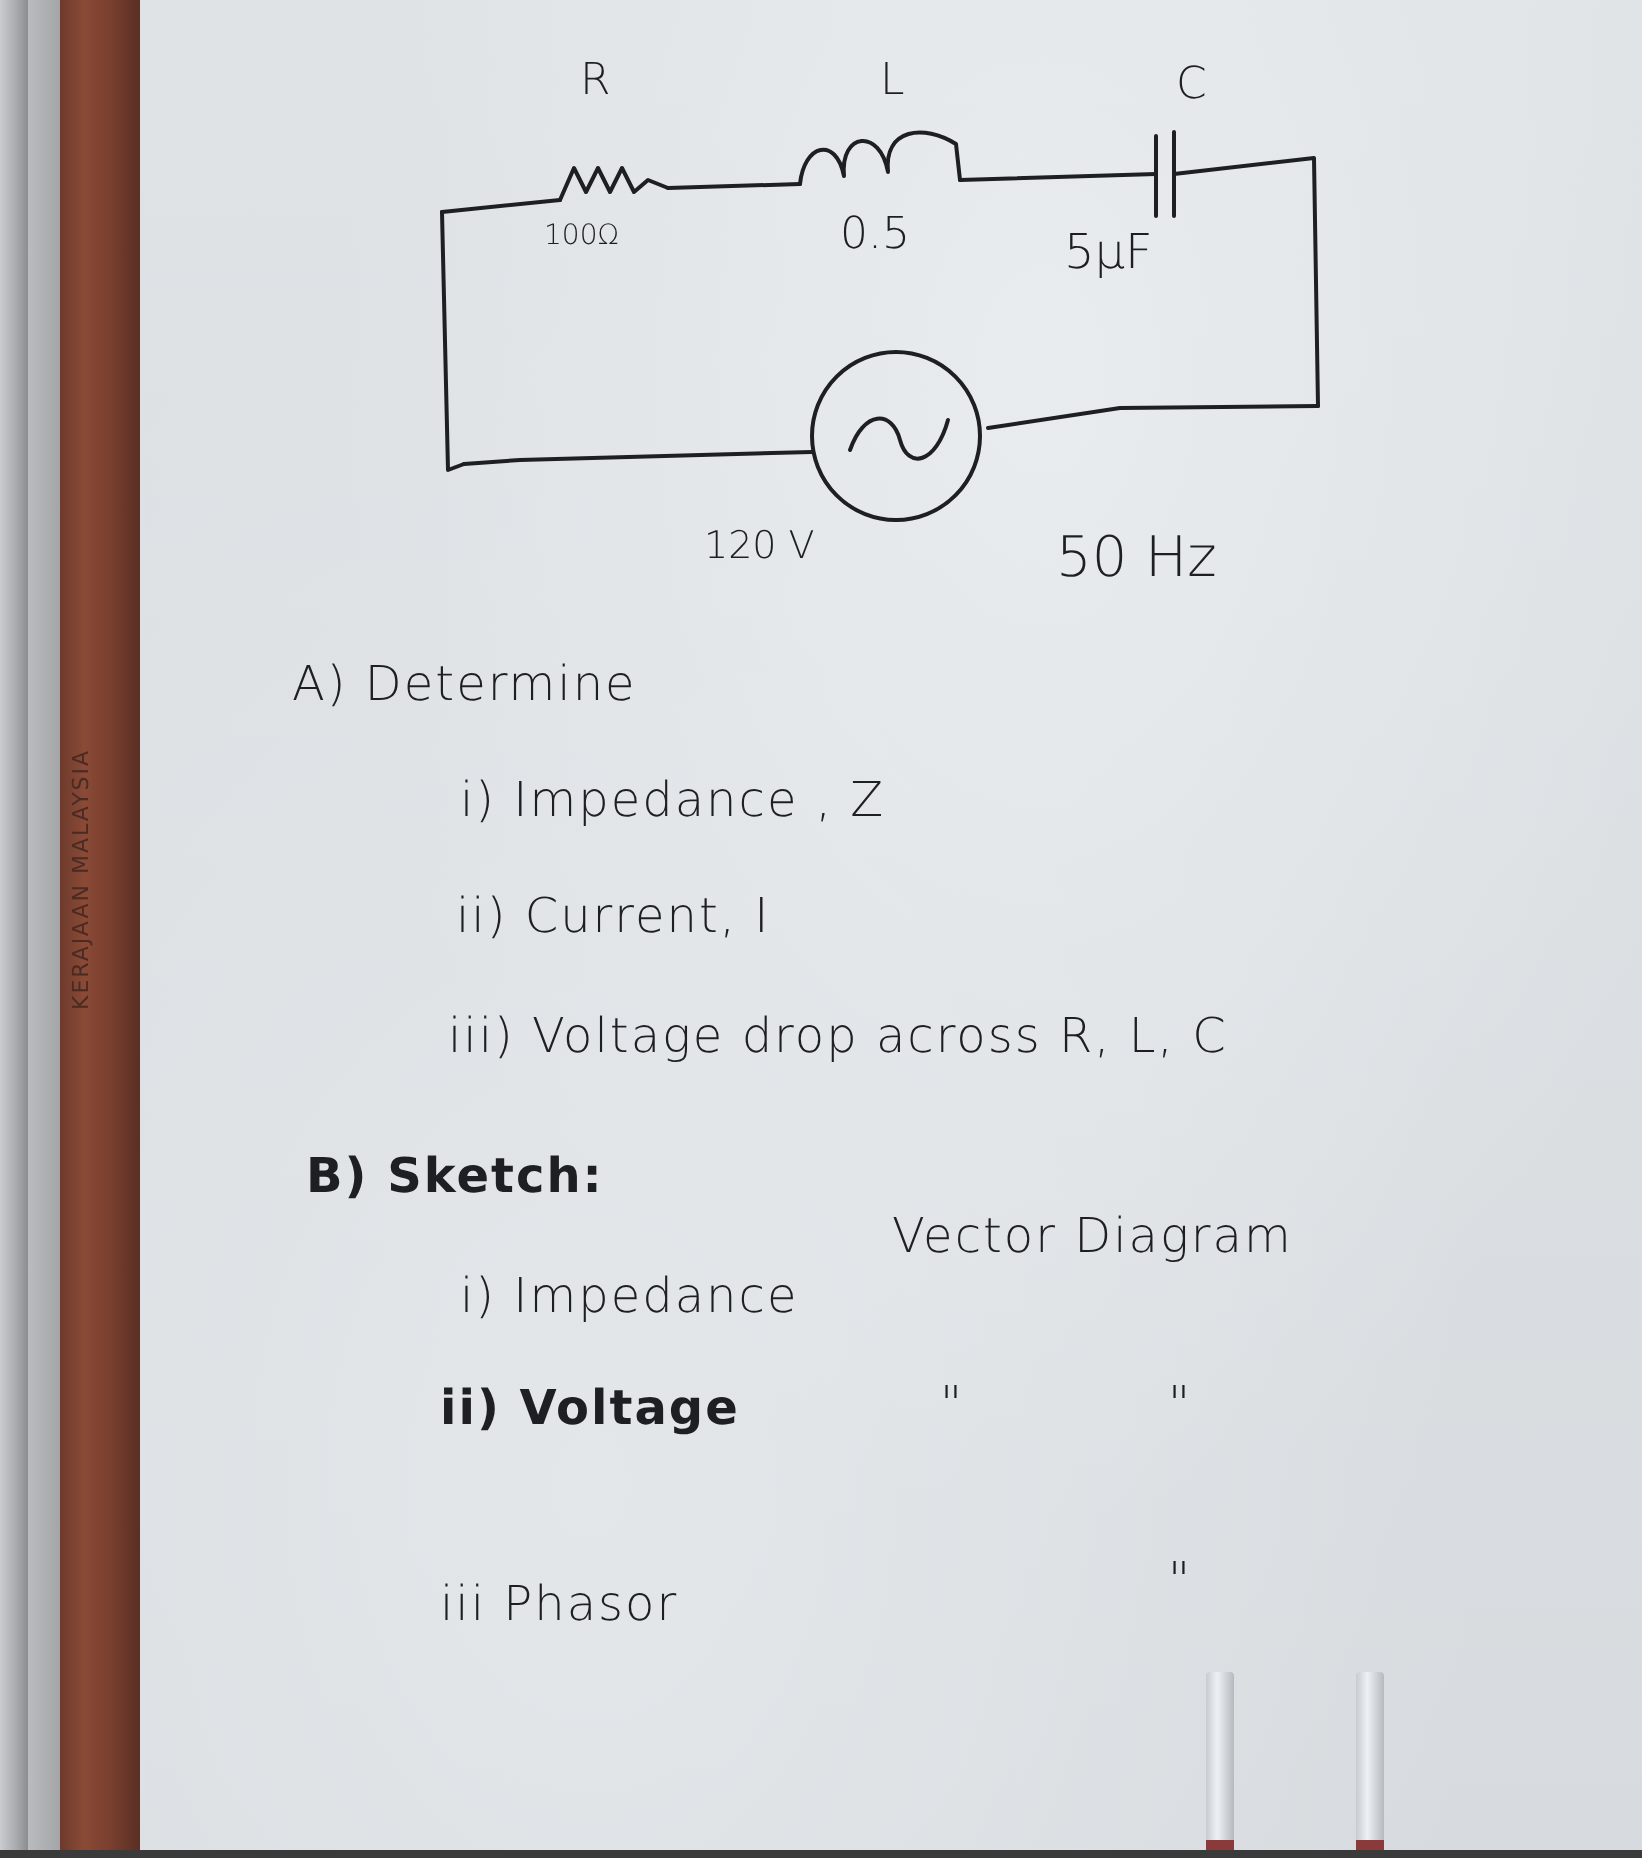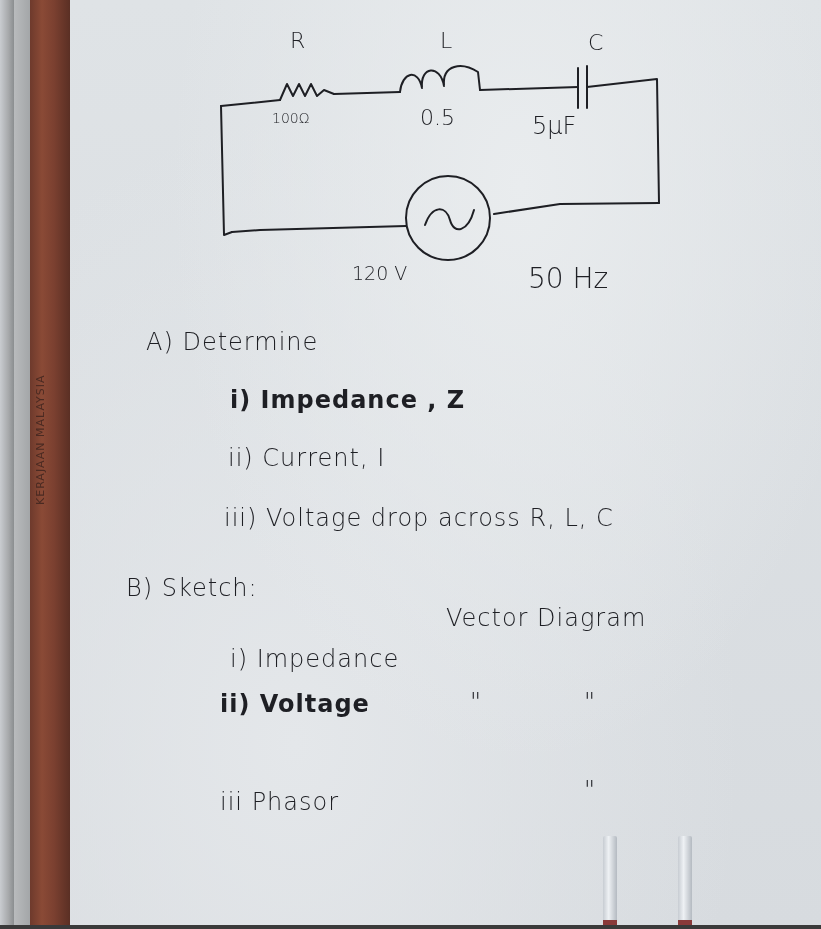--- a/index.html
+++ b/index.html
@@ -87,26 +87,26 @@
 <div class="hw lbl" style="left:290px; top:28px;">R</div>
 <div class="hw lbl" style="left:440px; top:28px;">L</div>
 <div class="hw lbl" style="left:588px; top:30px;">C</div>
 <div class="hw" style="left:272px; top:110px; font-size:14px;">100Ω</div>
 <div class="hw" style="left:420px; top:105px; font-size:22px;">0.5</div>
 <div class="hw" style="left:532px; top:112px; font-size:24px;">5μF</div>
 <div class="hw" style="left:352px; top:262px; font-size:19px;">120 V</div>
 <div class="hw" style="left:484px; top:262px; font-size:28px;margin-left:44px;">50 Hz</div>
 
 <div class="hw line" style="left:146px; top:328px;">A) Determine</div>
-<div class="hw line" style="left:230px; top:386px;font-weight:bold;">i) Impedance , Z</div>
+<div class="hw line" style="left:230px; top:386px;">i) Impedance , Z</div>
 <div class="hw line" style="left:228px; top:444px;">ii) Current, I</div>
 <div class="hw line" style="left:224px; top:504px;">iii) Voltage drop across R, L, C</div>
 
-<div class="hw line" style="left:126px; top:574px;">B) Sketch:</div>
-<div class="hw line" style="left:230px; top:634px;margin-top:11px;">i) Impedance</div>
+<div class="hw line" style="left:153px; top:574px;font-weight:bold;">B) Sketch:</div>
+<div class="hw line" style="left:230px; top:634px;">i) Impedance</div>
 <div class="hw line" style="left:446px; top:604px;">Vector Diagram</div>
 <div class="hw line" style="left:220px; top:690px;font-weight:bold;">ii) Voltage</div>
 <div class="hw line" style="left:470px; top:688px;">"</div>
 <div class="hw line" style="left:584px; top:688px;">"</div>
 <div class="hw line" style="left:220px; top:758px;margin-top:30px;">iii Phasor</div>
 <div class="hw line" style="left:584px; top:776px;">"</div>
 
 <div class="marker" style="left:603px; top:836px;">
     <div class="tip"></div>
   </div>

